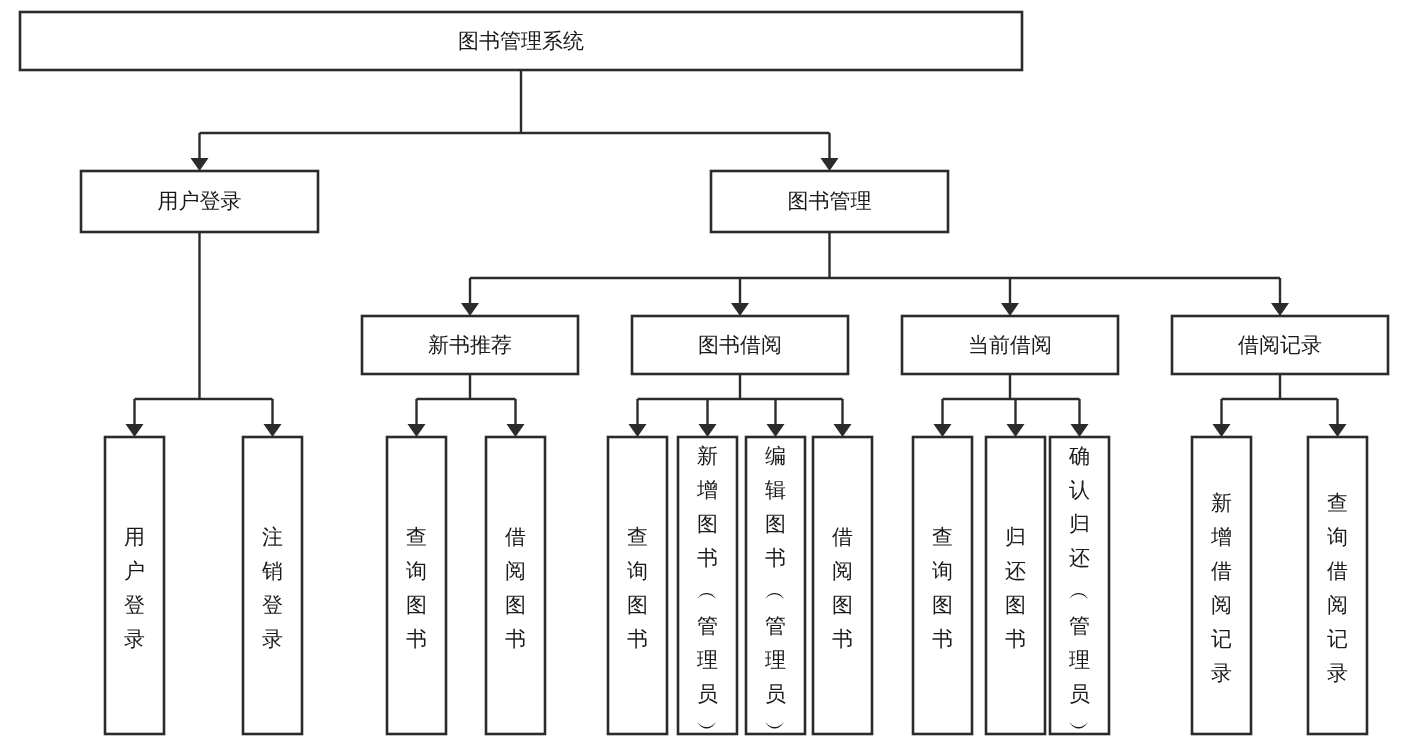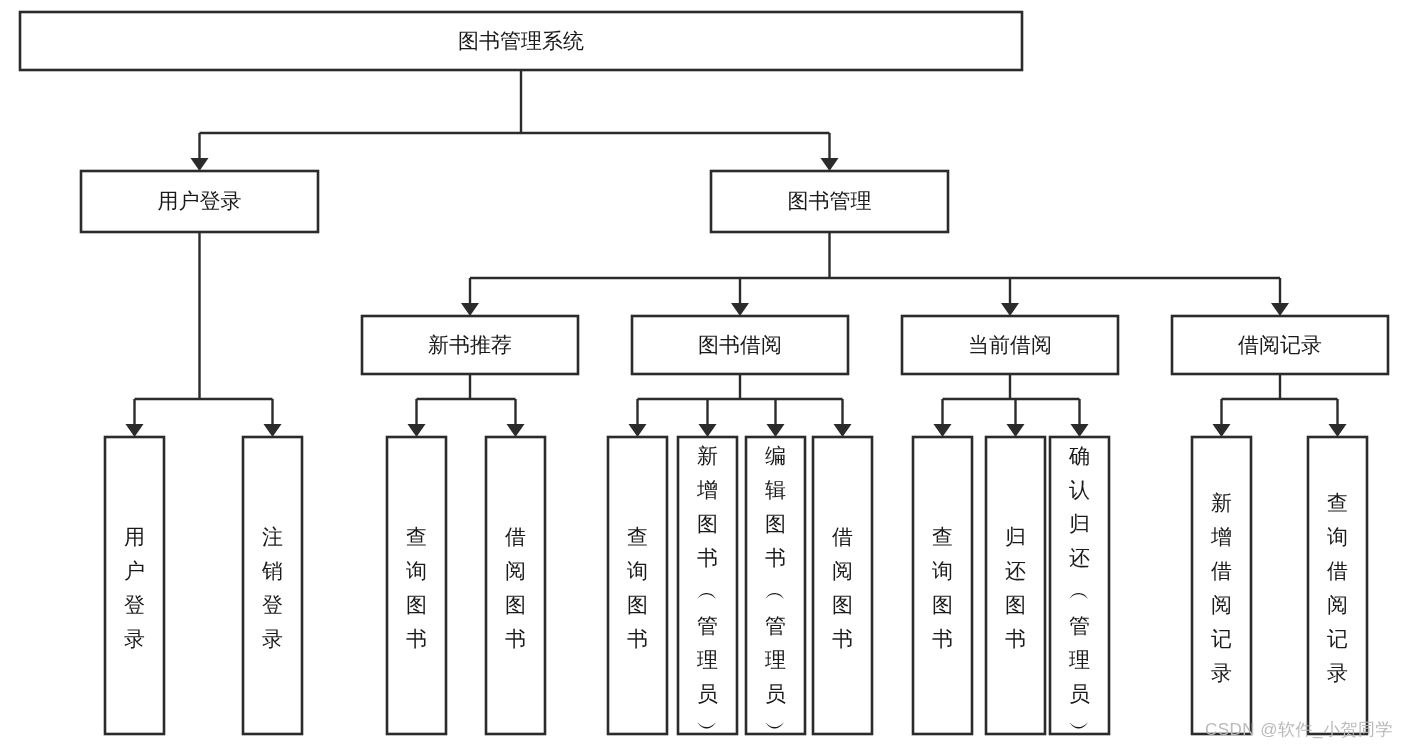--- a/index.html
+++ b/index.html
@@ -215,14 +215,13 @@
         <g>
           <rect x="1192" y="437" width="59" height="297" class="nodebox"></rect>
           <text x="1221.5" y="510.02" class="nodelabel-v"><tspan x="1221.5" dy="0">新</tspan><tspan x="1221.5" dy="34">增</tspan><tspan x="1221.5" dy="34">借</tspan><tspan x="1221.5" dy="34">阅</tspan><tspan x="1221.5" dy="34">记</tspan><tspan x="1221.5" dy="34">录</tspan></text>
         </g>
         <g>
           <rect x="1308" y="437" width="59" height="297" class="nodebox"></rect>
           <text x="1337.5" y="510.02" class="nodelabel-v"><tspan x="1337.5" dy="0">查</tspan><tspan x="1337.5" dy="34">询</tspan><tspan x="1337.5" dy="34">借</tspan><tspan x="1337.5" dy="34">阅</tspan><tspan x="1337.5" dy="34">记</tspan><tspan x="1337.5" dy="34">录</tspan></text>
         </g>
       </g>
     </svg>
-  <div class="watermark">CSDN @软件_小贺同学</div>
 </div>
 
 </body></html>

